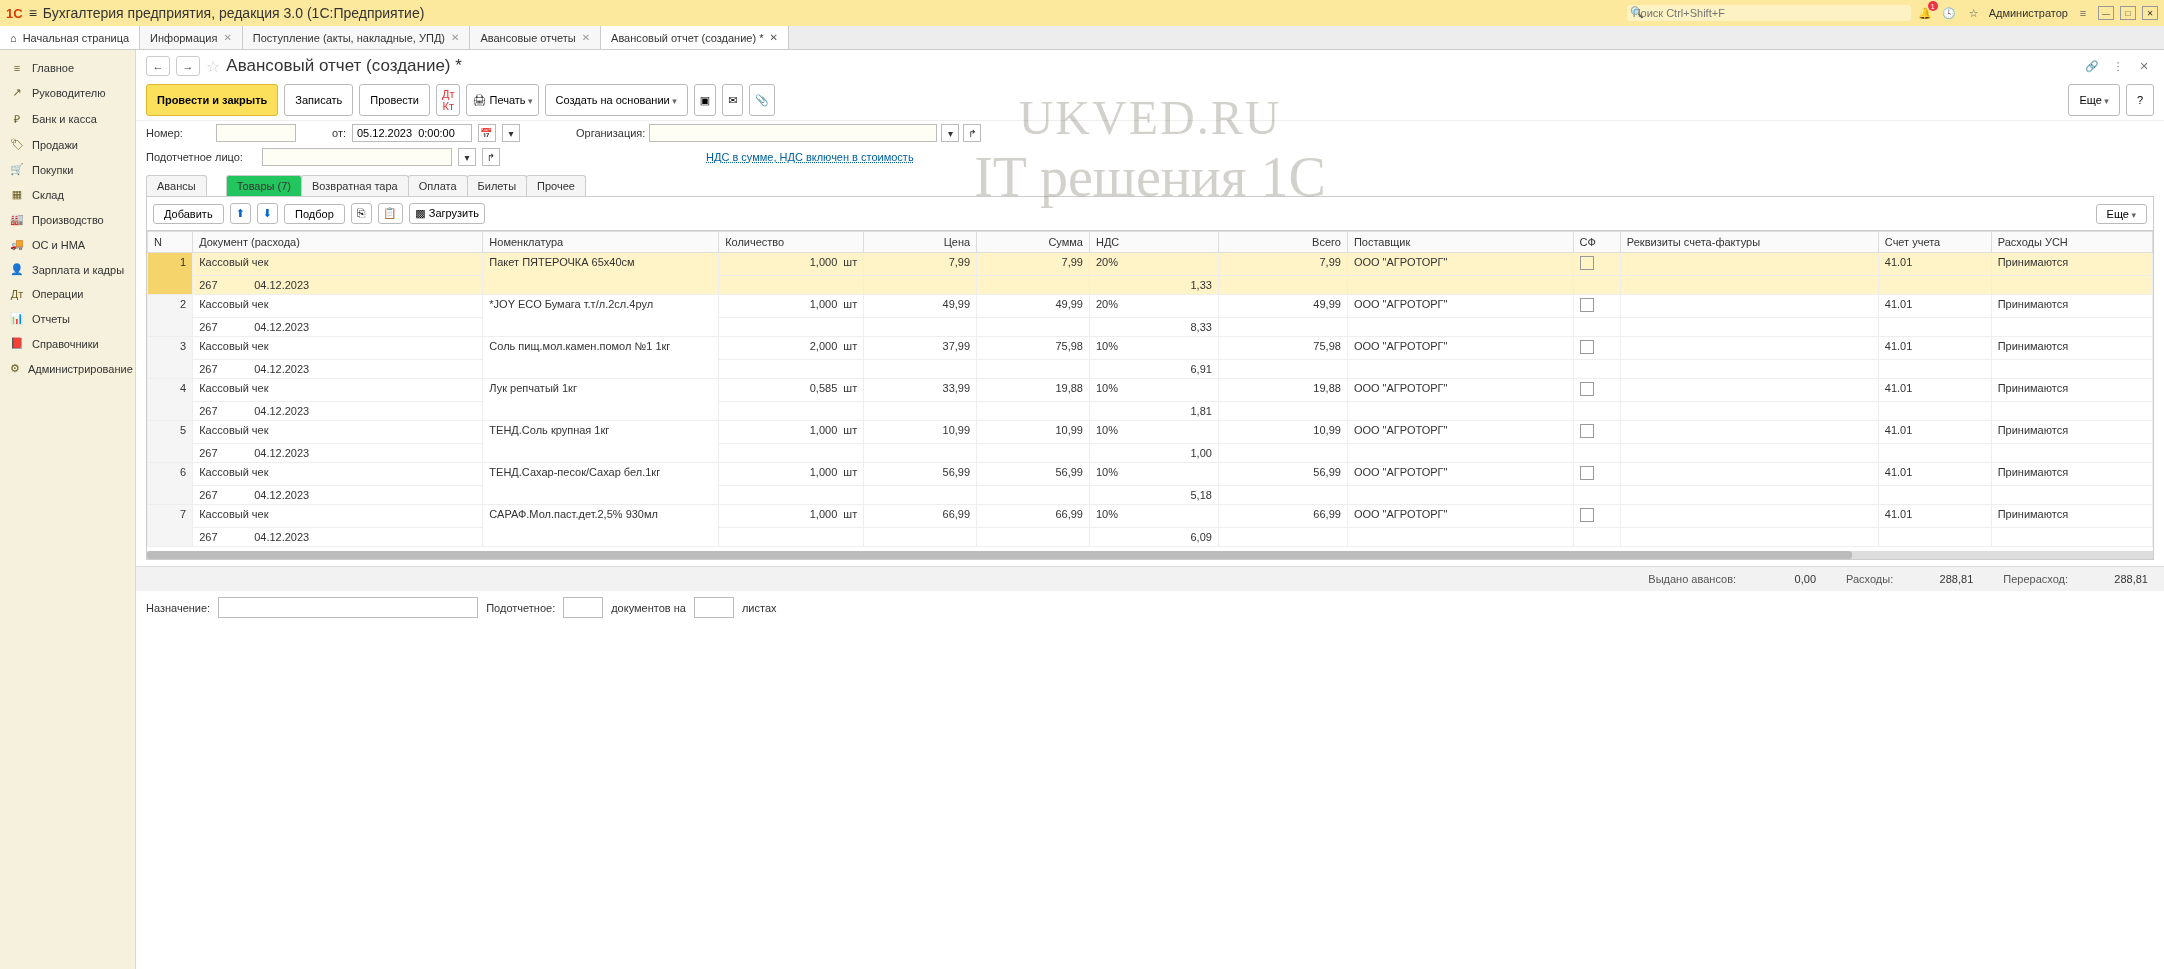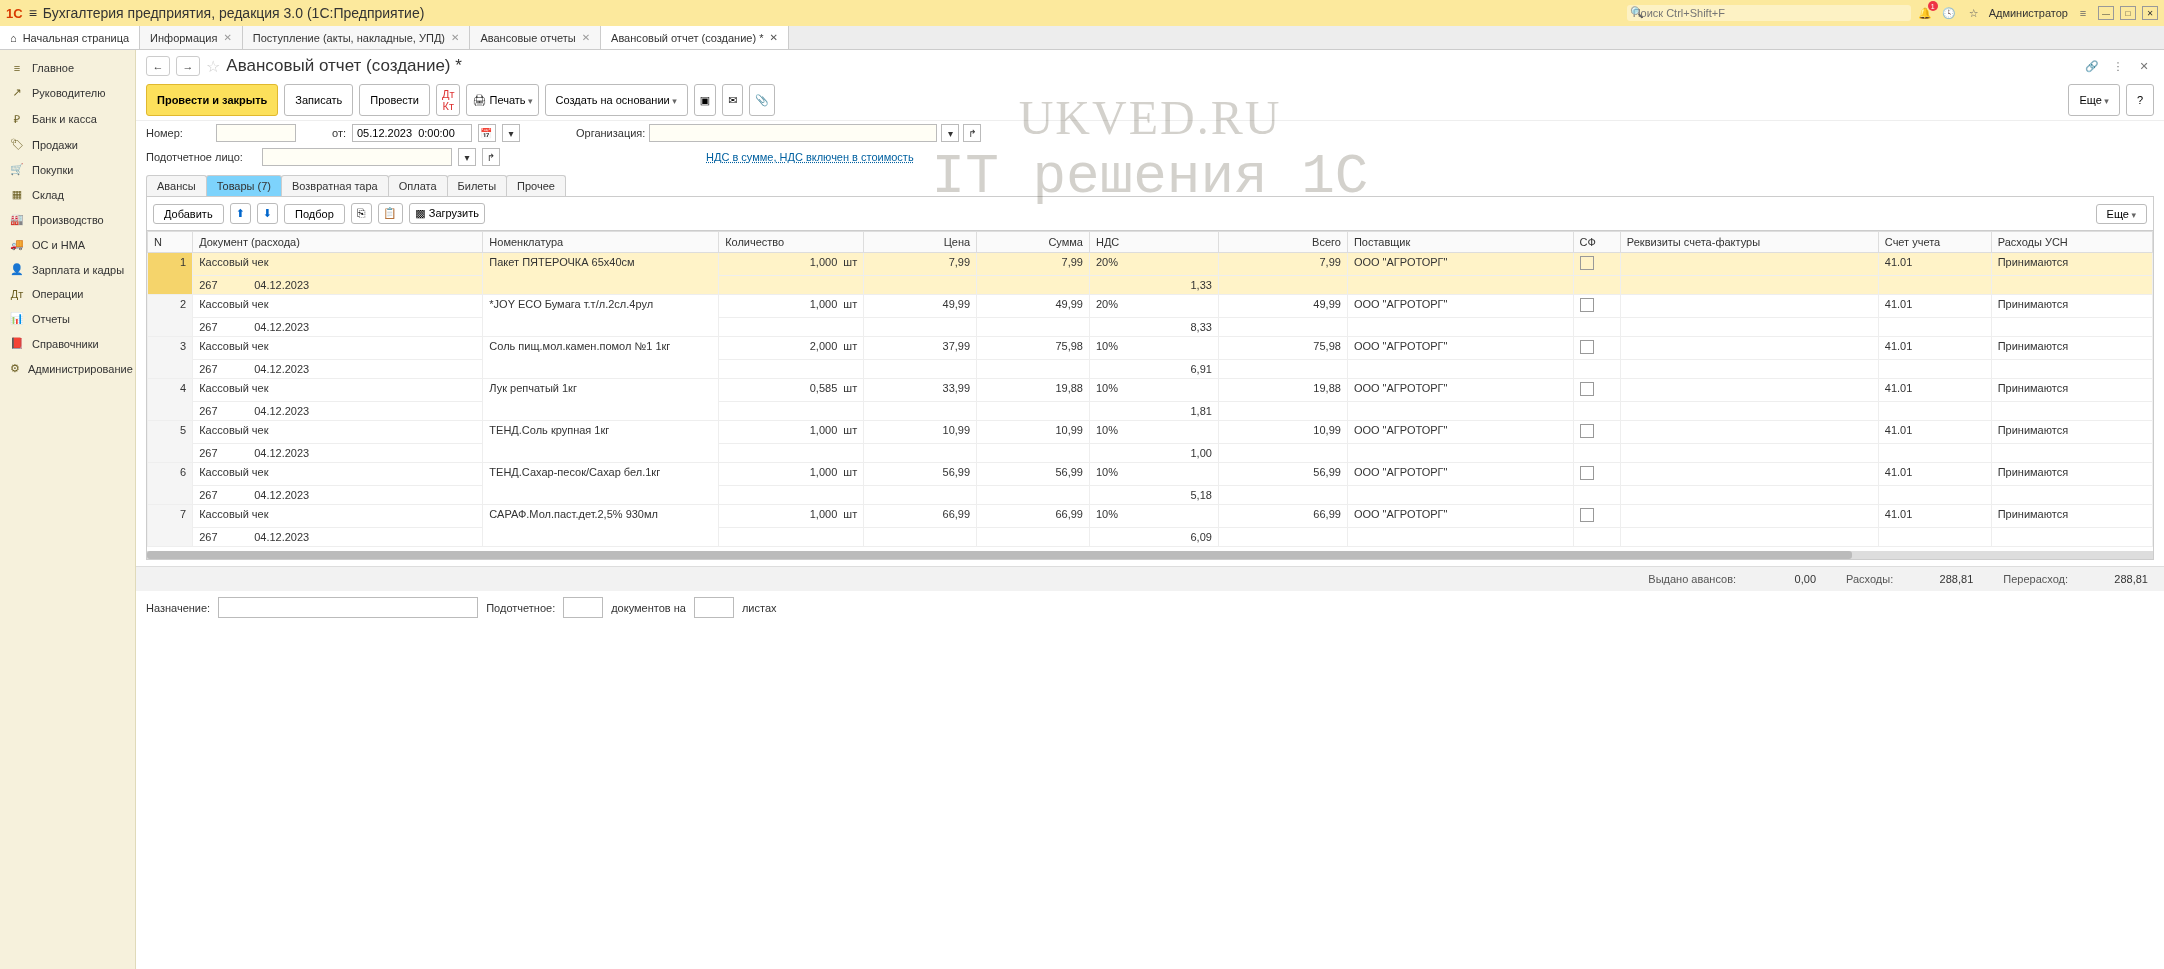--- a/index.html
+++ b/index.html
@@ -59,21 +59,21 @@
 .formrow .date { width: 120px; }
 .formrow .org { width: 288px; background:#fffef5;}
 .formrow .person { width: 190px; background:#fffef5;}
 .formrow .minibtn { width:18px; height:18px; border:1px solid #bbb; background:#fff; display:inline-flex; align-items:center; justify-content:center; cursor:pointer; font-size:10px;}
 .link { color:#0060a0; text-decoration: underline dotted; cursor:pointer;}
 .orggroup { margin-left: 50px; display:flex; align-items:center; gap:4px;}
 
 
 .subtabs { display:flex; margin:6px 10px 0; }
 .subtab { border:1px solid #ccc; border-bottom:none; padding:4px 10px; background:#f5f5f5; cursor:pointer; margin-right:-1px; border-radius:3px 3px 0 0;}
-.subtab.active { background:#7dd3fc; position:relative; z-index:2;}
+.subtab.active { background:#22c55e; position:relative; z-index:2;margin-left:20px;}
 .subtab-frame { border:1px solid #ccc; margin:0 10px 6px; padding:0; }
 
 
 .tbltoolbar { display:flex; align-items:center; gap:6px; padding:6px;}
 .tbltoolbar .spacer { flex:1;}
 
 
 .grid { border-top:1px solid #ccc; overflow:auto; max-height: 460px;}
 table { border-collapse: collapse; width: 100%; font-size:11px;}
 th { background:#fafafa; border:1px solid #ddd; padding:4px 6px; text-align:left; font-weight:normal; position:sticky; top:0;}
@@ -93,21 +93,21 @@
 .totals span.val { display:inline-block; width:80px; text-align:right;}
 
 
 .bottomrow { display:flex; align-items:center; gap:8px; padding:6px 10px;}
 .bottomrow input { border:1px solid #bbb; padding:2px 4px; width:260px;}
 .bottomrow .small { width:40px;}
 
 
 .watermark { position:absolute; top:40px; left:0; right:0; text-align:center; pointer-events:none; color:rgba(80,70,50,0.25); z-index:50; }
 .watermark .l1 { font-size:48px; font-family: Georgia, serif; letter-spacing:2px;}
-.watermark .l2 { font-size:56px; font-family: Liberation Mono, monospace;}
+.watermark .l2 { font-size:56px; font-family: Liberation Serif, serif;}
 </style>
 </head>
 <body>
 
 <div class="titlebar">
   <span class="logo">1C</span>
   <span class="menu-icon">≡</span>
   <span class="title">Бухгалтерия предприятия, редакция 3.0  (1С:Предприятие)</span>
   <span class="spacer"></span>
   <span style="position:relative;">

